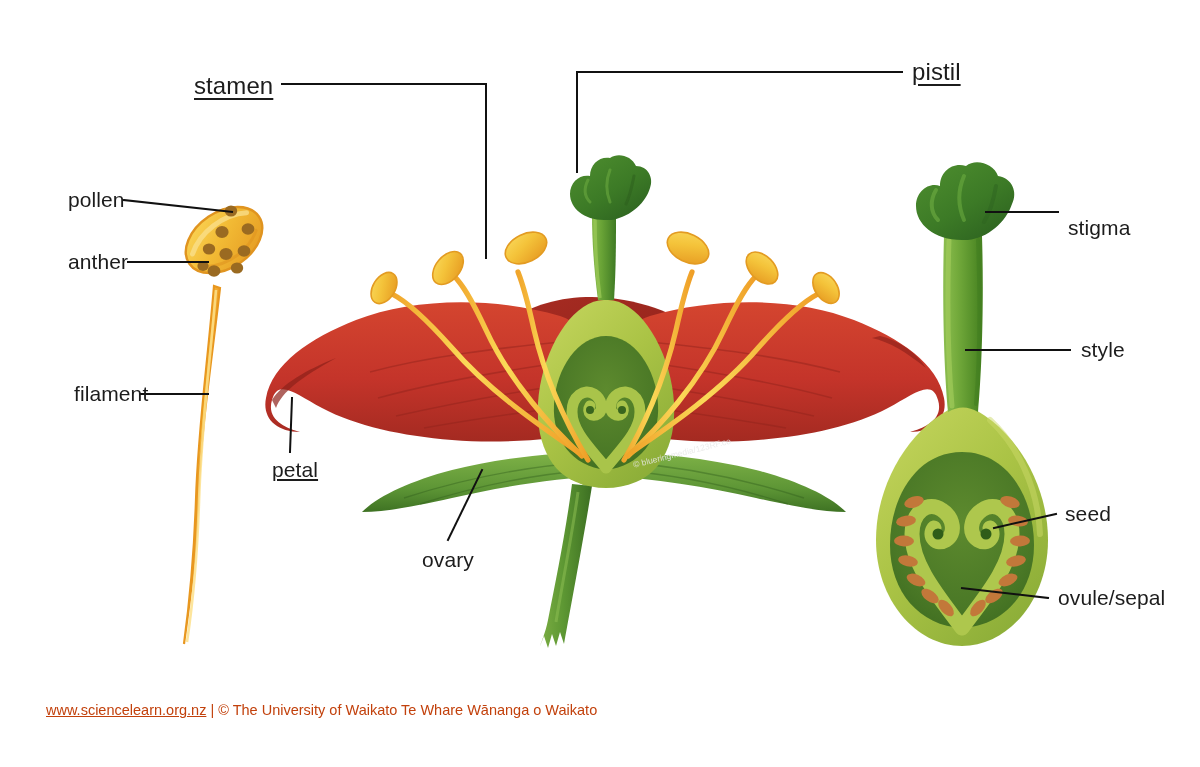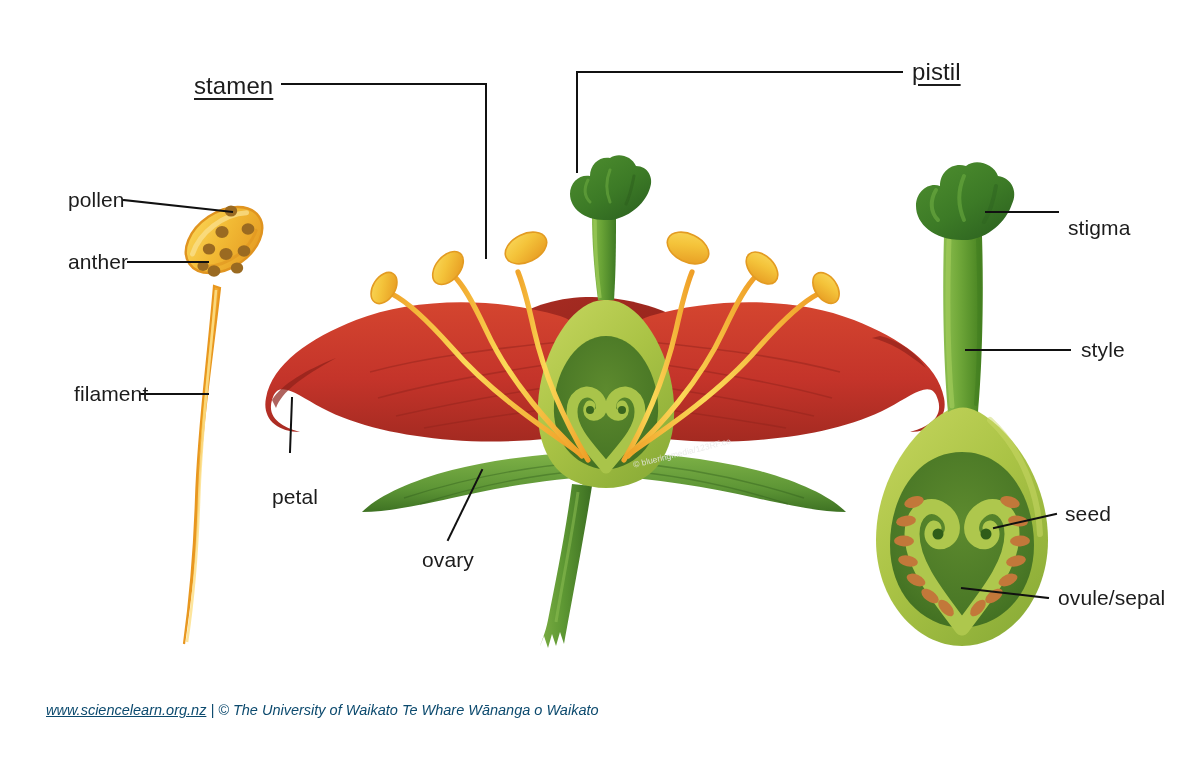--- a/index.html
+++ b/index.html
@@ -23,23 +23,22 @@
   }
   .lbl.head{
     font-size:24px;
     text-decoration:underline;
     text-underline-offset:4px;
   }
   .footer{
     position:absolute;
     left:46px; top:702px;
     font-size:14.5px;
-    color:#0c4a6e;
+    color:#c2410c;
     white-space:nowrap;
-    font-style:italic;
   }
   .footer .url{text-decoration:underline;}
   .wmk{
     position:absolute;
     left:632px; top:460px;
     font-size:8.5px;
     color:#e8e8e8;
     transform:rotate(-14deg);
     transform-origin:left top;
     white-space:nowrap;
@@ -327,21 +326,21 @@
   <div class="lbl head" style="left:194px; top:74px;">stamen</div>
 
   <div class="lbl head" style="left:912px; top:60px;">pistil</div>
 
   <div class="lbl" style="left:68px; top:189px;text-align:right;">pollen</div>
 
   <div class="lbl" style="left:68px; top:251px;">anther</div>
 
   <div class="lbl" style="left:48px; top:383px;margin-left:26px;">filament</div>
 
-  <div class="lbl" style="left:272px; top:486px;">petal</div>
+  <div class="lbl" style="left:272px; top:459px;text-decoration:underline;">petal</div>
 
   <div class="lbl" style="left:422px; top:549px;">ovary</div>
 
   <div class="lbl" style="left:1068px; top:201px;margin-top:16px;">stigma</div>
 
   <div class="lbl" style="left:1081px; top:339px;">style</div>
 
   <div class="lbl" style="left:1065px; top:503px;">seed</div>
 
   <div class="lbl" style="left:1058px; top:587px;">ovule/sepal</div>

